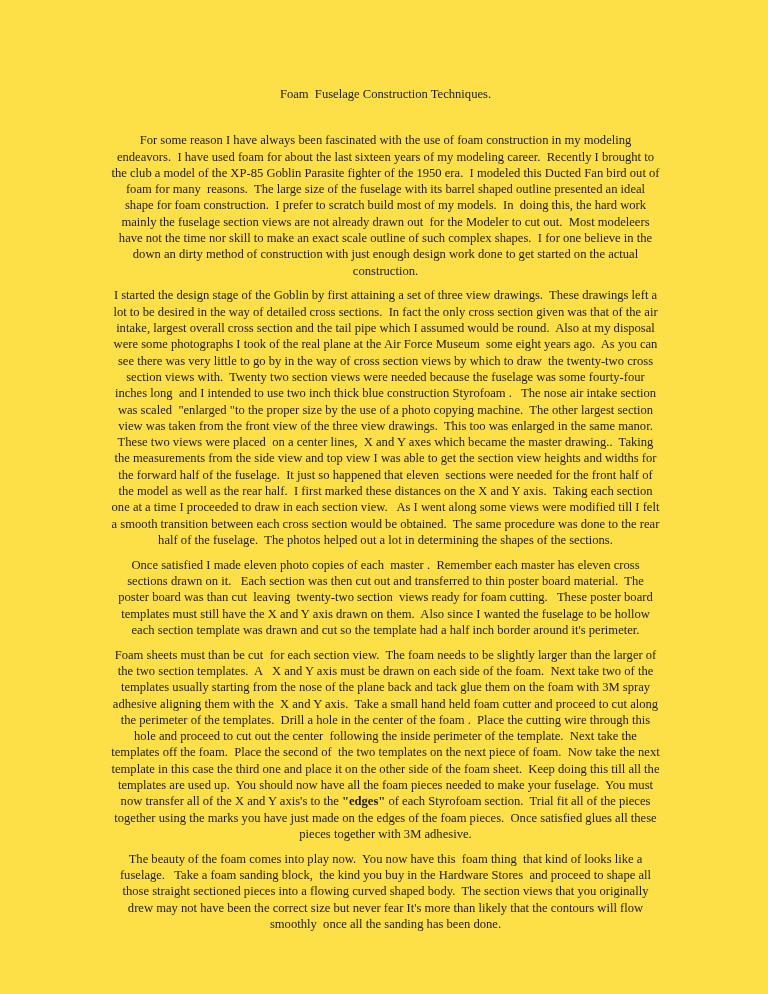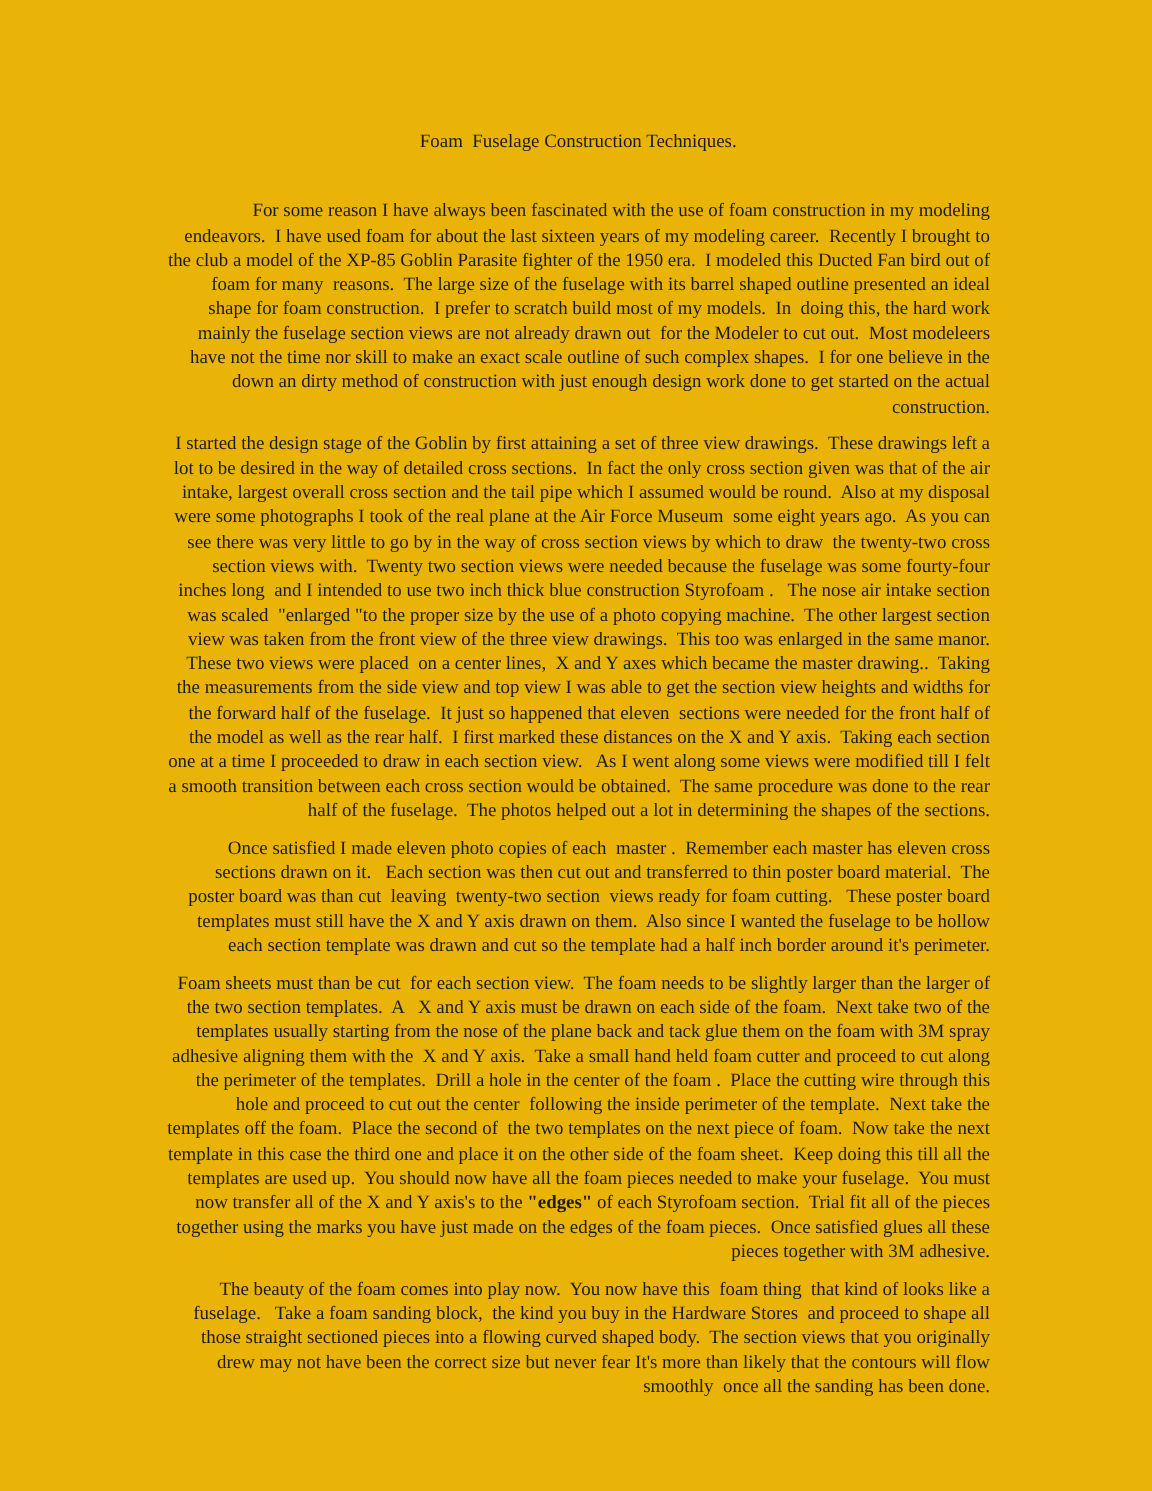--- a/index.html
+++ b/index.html
@@ -4,40 +4,40 @@
 <style>
   html, body {
     margin: 0;
     padding: 0;
     background: #ffffff;
   }
   .page {
     position: relative;
     width: 768px;
     height: 994px;
-    background: #eab308;
+    background: #fde047;
     overflow: hidden;
     box-sizing: border-box;
     padding: 86px 108px 0 111px;
     font-family: "Liberation Serif", "DejaVu Serif", serif;
     font-size: 12.6px;
     line-height: 16.3px;
     color: #1c1c1c;
   }
   .doc-title {
     font-size: 12.6px;
     font-weight: normal;
     text-align: center;
     margin: 0 0 30px 0;
     white-space: pre-wrap;
   }
   .para {
     margin: 0 0 8.5px 0;
     white-space: pre-wrap;
-    text-align: right;
+    text-align: center;
   }
   .para strong {
     font-weight: bold;
   }
 </style>
 </head>
 <body>
 
 <div class="page">
   <h1 class="doc-title">Foam  Fuselage Construction Techniques.</h1>

